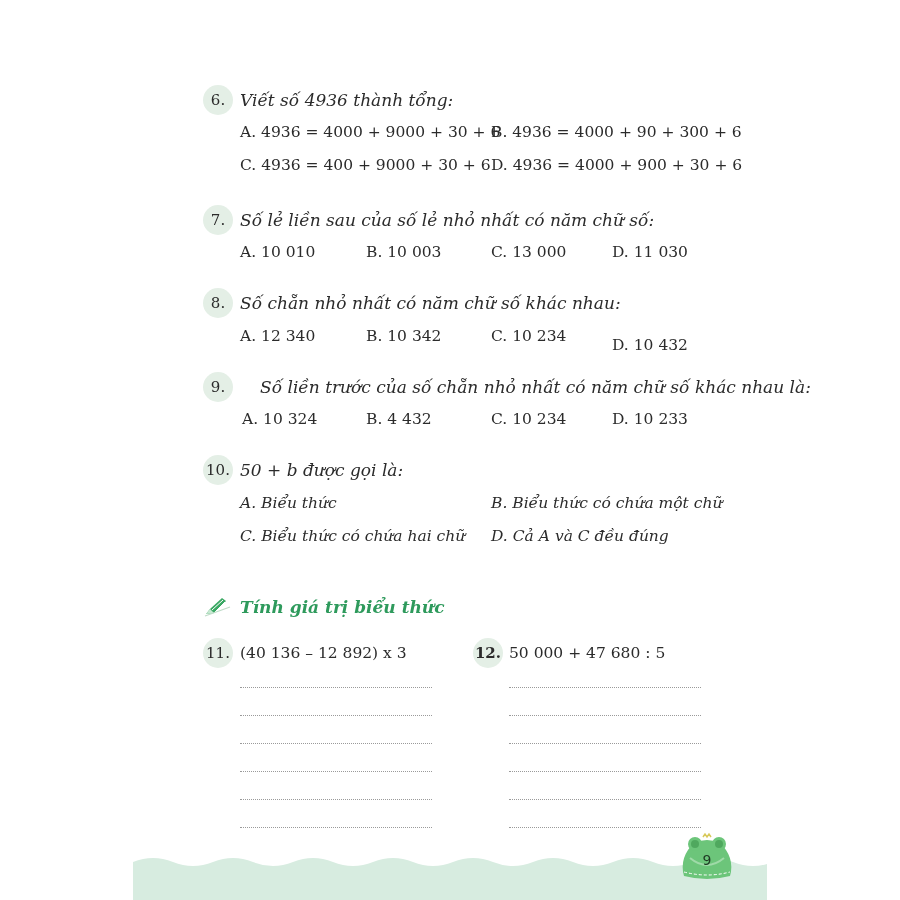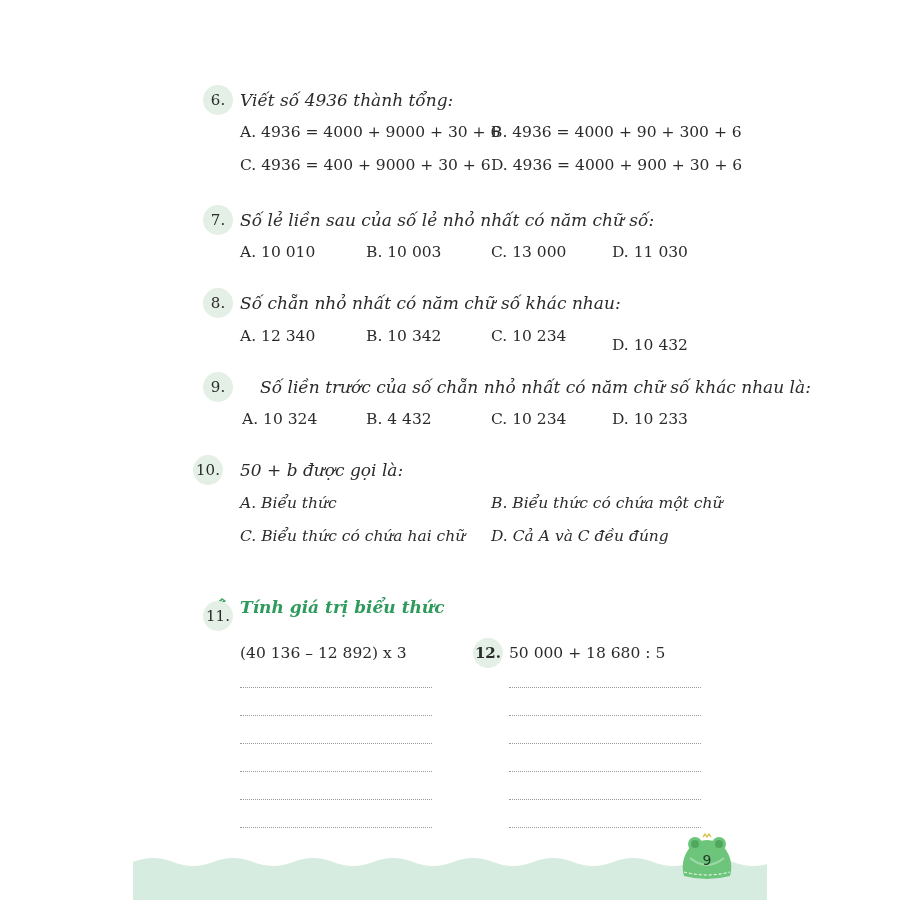--- a/index.html
+++ b/index.html
@@ -65,21 +65,21 @@
       <span>9.</span>
     </div>
   <div class="qtext" style="left:240px;top:377px;margin-left:20px;">Số liền trước của số chẵn nhỏ nhất có năm chữ số khác nhau là:</div>
   <div class="opt" style="left:242px;top:410px;">A. 10 324</div>
   <div class="opt" style="left:366px;top:410px;">B. 4 432</div>
   <div class="opt" style="left:491px;top:410px;">C. 10 234</div>
   <div class="opt" style="left:612px;top:410px;">D. 10 233</div>
 </div>
 
 <div>
-  <div class="qnum" style="left:193px;top:455px;">
+  <div class="qnum" style="left:203px;top:455px;">
       <span>10.</span>
     </div>
   <div class="qtext" style="left:240px;top:460px;">50 + b được gọi là:</div>
   <div class="opt it" style="left:240px;top:494px;text-align:center;">A. Biểu thức</div>
   <div class="opt it" style="left:491px;top:494px;">B. Biểu thức có chứa một chữ</div>
   <div class="opt it" style="left:240px;top:527px;">C. Biểu thức có chứa hai chữ</div>
   <div class="opt it" style="left:491px;top:527px;">D. Cả A và C đều đúng</div>
 </div>
 
 <div>
@@ -87,37 +87,37 @@
     <polygon points="2,17 10,16 22,4 18,1 6,12" fill="#3aa863"></polygon>
     <line x1="8" y1="13" x2="19" y2="3" stroke="#ffffff" stroke-width="1"></line>
     <line x1="11" y1="15" x2="21" y2="5" stroke="#ffffff" stroke-width="1"></line>
     <polygon points="2,17 6,12 10,16" fill="#c9e9d3"></polygon>
     <path d="M1 19 L26 10" stroke="#bfdcc8" stroke-width="1.2" fill="none"></path>
   </svg>
   <div class="section-title">Tính giá trị biểu thức</div>
 </div>
 
 <div>
-  <div class="qnum" style="left:203px;top:601px;">
+  <div class="qnum" style="left:203px;top:638px;">
       <span>11.</span>
     </div>
   <div class="expr" style="left:240px;top:644px;">(40 136 – 12 892) x 3</div>
   <div class="dots" style="left:240px;top:687px;width:192px;"></div>
   <div class="dots" style="left:240px;top:715px;width:192px;"></div>
   <div class="dots" style="left:240px;top:743px;width:192px;"></div>
   <div class="dots" style="left:240px;top:771px;width:192px;"></div>
   <div class="dots" style="left:240px;top:799px;width:192px;"></div>
   <div class="dots" style="left:240px;top:827px;width:192px;"></div>
 </div>
 
 <div>
   <div class="qnum" style="left:473px;top:638px;font-weight:bold;">
       <span>12.</span>
     </div>
-  <div class="expr" style="left:509px;top:644px;">50 000 + 18 680 : 5</div>
+  <div class="expr" style="left:509px;top:644px;">50 000 + 47 680 : 5</div>
   <div class="dots" style="left:509px;top:687px;width:192px;"></div>
   <div class="dots" style="left:509px;top:715px;width:192px;"></div>
   <div class="dots" style="left:509px;top:743px;width:192px;"></div>
   <div class="dots" style="left:509px;top:771px;width:192px;"></div>
   <div class="dots" style="left:509px;top:799px;width:192px;"></div>
   <div class="dots" style="left:509px;top:827px;width:192px;"></div>
 </div>
 
 <svg class="band-bottom" viewBox="0 0 634 52" preserveAspectRatio="none">
   <path d="M0 14 Q20 6 40 14 T80 14 T120 14 T160 14 T200 14 T240 14 T280 14 T320 14 T360 14 T400 14 T440 14 T480 14 T520 14 T560 14 T600 14 T640 14 V52 H0 Z" fill="#d7ece0"></path>

